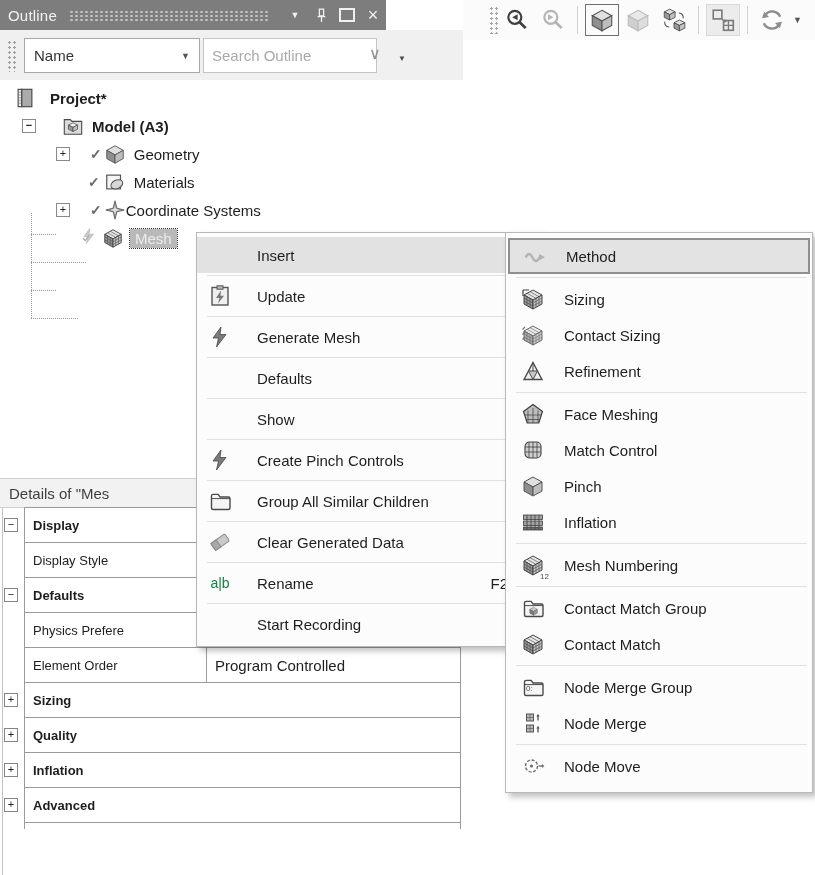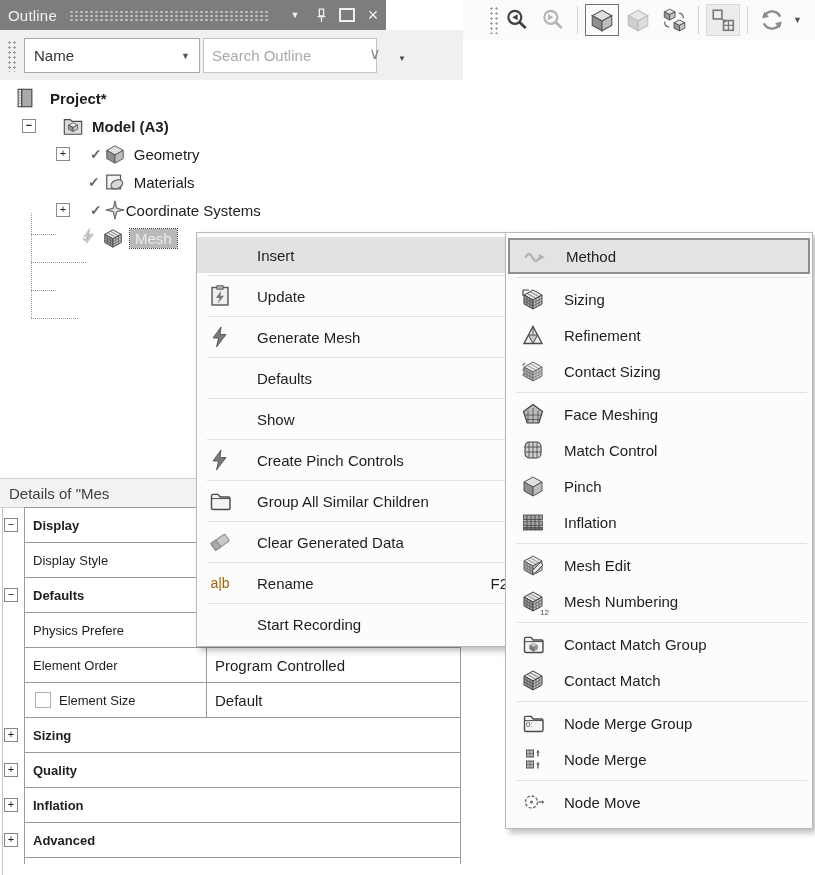--- a/index.html
+++ b/index.html
@@ -57,21 +57,21 @@
   
   .ctx{position:absolute;left:160px;top:232px;width:347px;background:#fcfcfc;border:1px solid #b8b8b8;box-shadow:4px 4px 6px rgba(0,0,0,.25);padding:4px 0;z-index:10;box-sizing:border-box;margin-left:36px;}
   .cmi{height:36px;display:flex;align-items:center;padding:0 10px 0 8px;}
   .cmi.hl{background:#e2e2e2;}
   .cmi-ico{width:30px;height:26px;display:flex;align-items:center;justify-content:center;margin-right:22px;flex:none;position:relative;}
   .cmi-ico svg{width:24px;height:24px;}
   .cmi-label{font-size:15px;color:#1e1e1e;}
   .cmi-arrow{margin-left:auto;font-size:10px;color:#4a4a4a;}
   .cmi-short{margin-left:auto;font-size:15px;color:#1e1e1e;padding-right:24px;}
   .csep{height:1px;background:#e1e1e1;margin:2px 6px 2px 10px;}
-  .rename-glyph{font-size:14px;color:#a16207;font-style:normal;}
+  .rename-glyph{font-size:14px;color:#15803d;font-style:normal;}
   
   .sub{position:absolute;left:505px;top:232px;width:308px;background:#fcfcfc;border:1px solid #b8b8b8;box-shadow:4px 4px 6px rgba(0,0,0,.25);padding:5px 0 8px;z-index:11;box-sizing:border-box;}
   .smi{height:36px;display:flex;align-items:center;padding:0 8px 0 12px;box-sizing:border-box;}
   .smi.hl{border:2px solid #8f8f8f;background:#e3e3e3;margin:0 2px;padding-left:10px;}
   .smi-ico{width:30px;height:26px;display:flex;align-items:center;justify-content:center;margin-right:16px;flex:none;position:relative;}
   .smi-ico svg{width:24px;height:24px;}
   .smi-label{font-size:15px;color:#1e1e1e;}
   .ssep{height:1px;background:#e1e1e1;margin:3px 5px 3px 10px;}
   .ovl-txt{position:absolute;right:-2px;bottom:-3px;font-size:8px;color:#4e4e4e;background:rgba(252,252,252,.7);padding:0 1px;}
   .ovl-ctr{position:absolute;left:8px;top:10px;font-size:8px;color:#4e4e4e;}
@@ -384,27 +384,20 @@
     <span class="dlabel">Defaults</span>
   </div>
   <div class="drow">
     <span class="dlabel">Physics Prefere</span>
     <span class="dval"></span>
   </div>
   <div class="drow">
     <span class="dlabel">Element Order</span>
     <span class="dval">Program Controlled</span>
   </div>
-  <div class="drow">
-    <span class="dlabel">
-        <span class="dcheck"></span>
-        <span>Element Size</span>
-      </span>
-    <span class="dval">Default</span>
-  </div>
   <div class="drow section">
     <span class="dexp">+</span>
     <span class="dlabel">Sizing</span>
   </div>
   <div class="drow section">
     <span class="dexp">+</span>
     <span class="dlabel">Quality</span>
   </div>
   <div class="drow section">
     <span class="dexp">+</span>
@@ -510,36 +503,36 @@
         <svg viewBox="0 0 24 24">
           <use href="#s-meshcube"></use>
           <path d="M2 3 v6 M2 3 h6" stroke="#3f3f3f" stroke-width="1.2" fill="none"></path>
         </svg>
       </span>
     <span class="smi-label">Sizing</span>
   </div>
   <div class="smi">
     <span class="smi-ico">
         <svg viewBox="0 0 24 24">
-          <use href="#s-refine"></use>
-        </svg>
-      </span>
-    <span class="smi-label">Refinement</span>
-  </div>
-  <div class="smi">
-    <span class="smi-ico">
-        <svg viewBox="0 0 24 24">
           <g opacity="0.8">
             <use href="#s-meshcube"></use>
           </g>
           <path d="M1.5 6.5 l2.5-2.5 M1.5 11.5 l2.5-2.5 M1.5 16.5 l2.5-2.5" stroke="#6f6f6f" stroke-width="1.1" fill="none"></path>
         </svg>
       </span>
     <span class="smi-label">Contact Sizing</span>
   </div>
+  <div class="smi">
+    <span class="smi-ico">
+        <svg viewBox="0 0 24 24">
+          <use href="#s-refine"></use>
+        </svg>
+      </span>
+    <span class="smi-label">Refinement</span>
+  </div>
   <div class="ssep"></div>
   <div class="smi">
     <span class="smi-ico">
         <svg viewBox="0 0 24 24">
           <use href="#s-pentagon"></use>
         </svg>
       </span>
     <span class="smi-label">Face Meshing</span>
   </div>
   <div class="smi">
@@ -560,31 +553,20 @@
   </div>
   <div class="smi">
     <span class="smi-ico">
         <svg viewBox="0 0 24 24">
           <use href="#s-inflation"></use>
         </svg>
       </span>
     <span class="smi-label">Inflation</span>
   </div>
   <div class="ssep"></div>
-  <div class="smi">
-    <span class="smi-ico">
-        <svg viewBox="0 0 24 24">
-          <g opacity="0.85">
-            <use href="#s-meshcube"></use>
-          </g>
-          <path d="M11 19 l7.5-7.5 2.5 2.5 -7.5 7.5 -3.5 1 z" fill="#e8e8e8" stroke="#3f3f3f" stroke-width="0.9" transform="translate(1,-2)"></path>
-        </svg>
-      </span>
-    <span class="smi-label">Mesh Edit</span>
-  </div>
   <div class="smi">
     <span class="smi-ico">
         <svg viewBox="0 0 24 24">
           <use href="#s-meshcube"></use>
         </svg>
         <span class="ovl-txt">12</span>
       </span>
     <span class="smi-label">Mesh Numbering</span>
   </div>
   <div class="ssep"></div>

